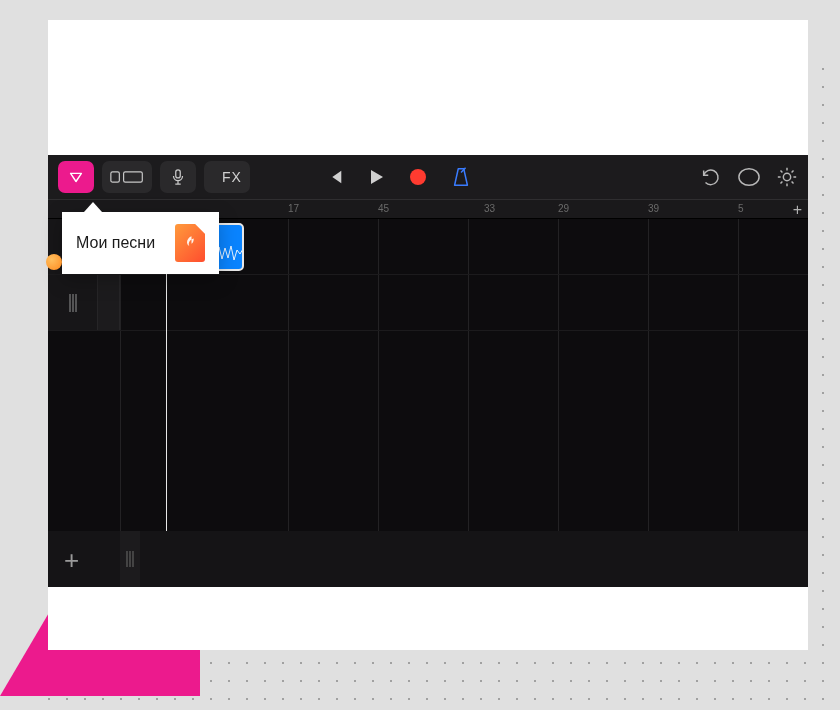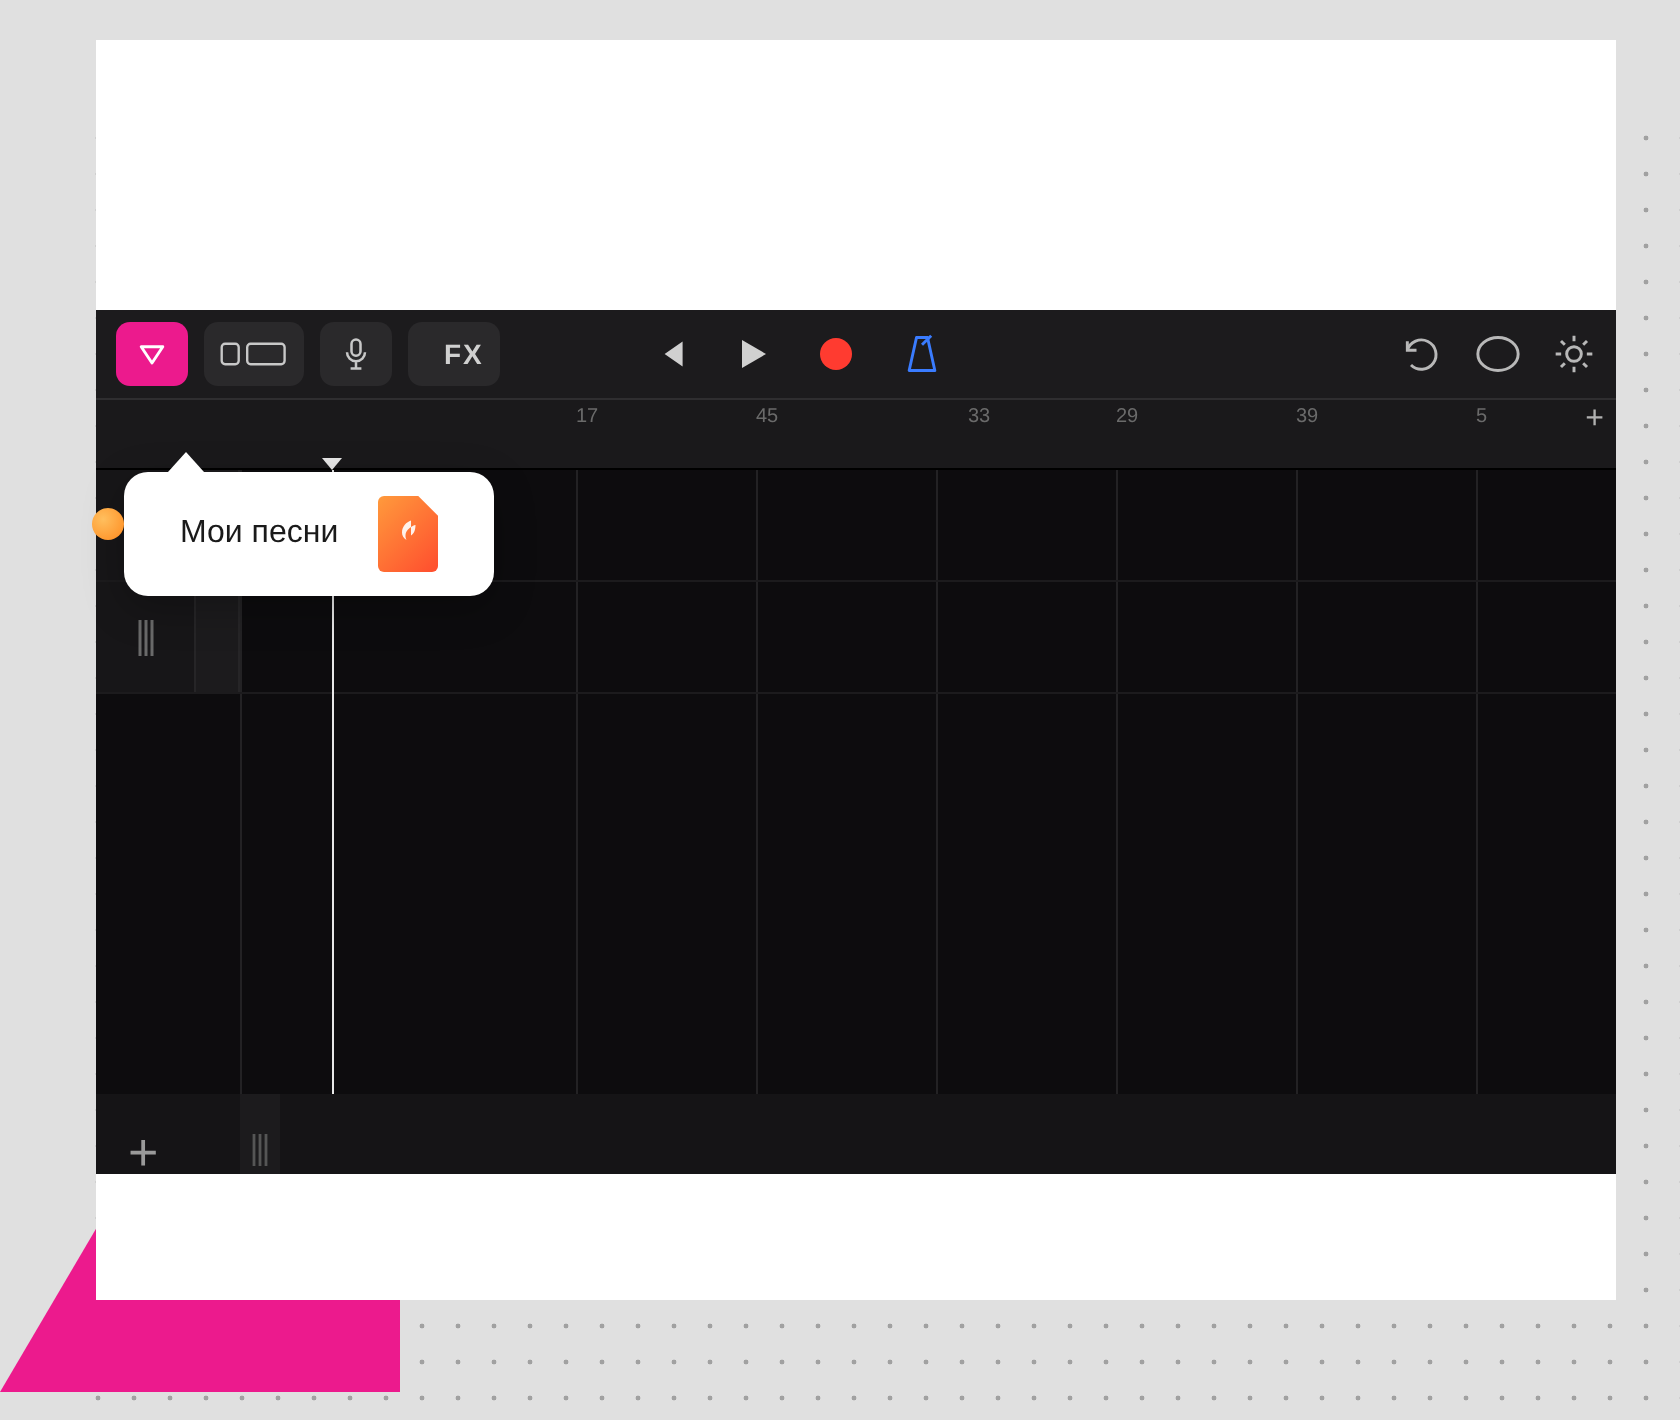--- a/index.html
+++ b/index.html
@@ -69,28 +69,28 @@
   padding: 0 8px;
   border-radius: 7px;
   background: #2a292b;
   display: flex;
   align-items: center;
   justify-content: center;
   color: #d0d0d0;
   font-size: 14px;
 }
 .tbtn.pink { background: #ec1a8d; color: #fff; }
-.tbtn.fx { font-weight: 700; letter-spacing: 1px; padding-left: 18px; }
+.tbtn.fx { font-weight: 400; letter-spacing: 1px; padding-left: 18px; }
 .spacer-sm { width: 20px; }
 .spacer-lg { flex: 1; }
 .tool-icon { width: 18px; height: 18px; }
 
 
 .ruler {
-  height: 36px;
+  height: 20px;
   background: #1a191b;
   border-top: 1px solid #2f2e30;
   border-bottom: 1px solid #000;
   position: relative;
   font-size: 10px;
   color: #6a6a6a;
 }
 .ruler .tick {
   position: absolute;
   top: 3px;
@@ -207,27 +207,26 @@
   border-right: 5px solid transparent;
   border-top: 6px solid #e8e8e8;
 }
 
 
 .popover {
   position: absolute;
   left: 62px;
   top: 212px;
   background: #fff;
-  border-radius: 12px;
-  padding: 12px 28px;
+  border-radius: 0;
+  padding: 12px 14px;
   display: flex;
   align-items: center;
   gap: 20px;
   box-shadow: 0 6px 20px rgba(0,0,0,0.25);
-  margin-top: 24px;
 }
 .popover::before {
   content: "";
   position: absolute;
   top: -10px;
   left: 22px;
   width: 0; height: 0;
   border-left: 9px solid transparent;
   border-right: 9px solid transparent;
   border-bottom: 10px solid #fff;

